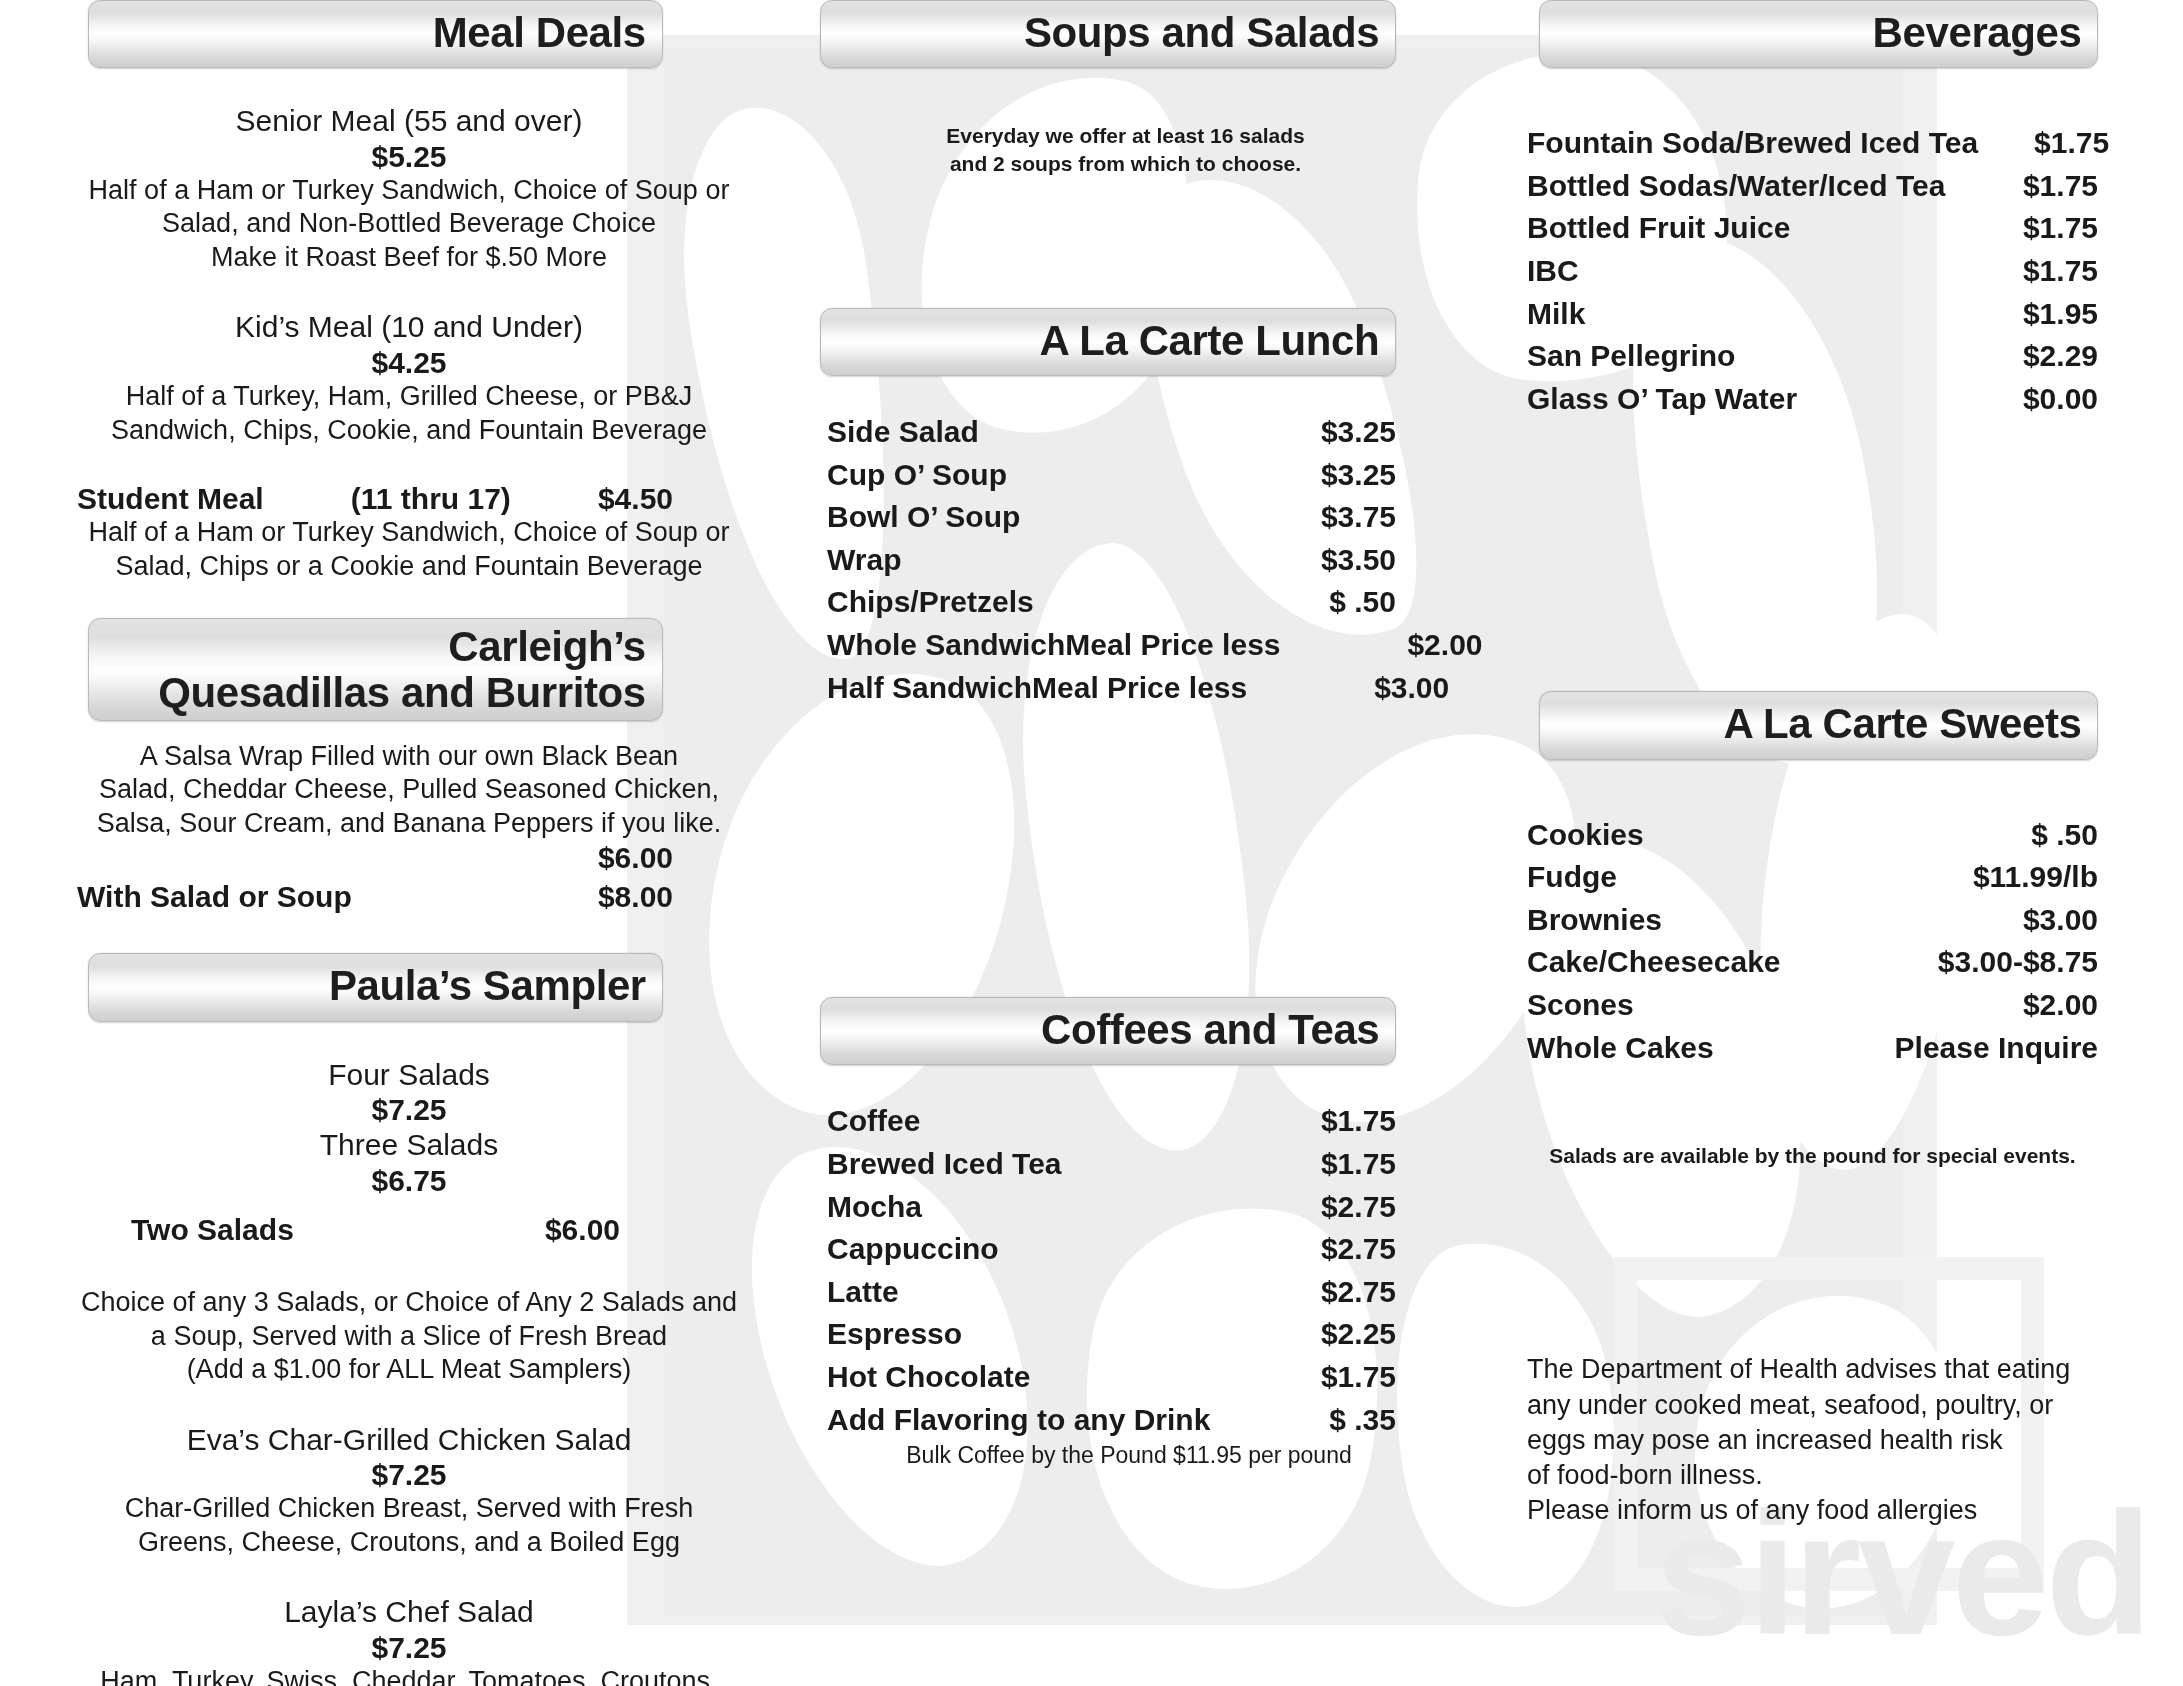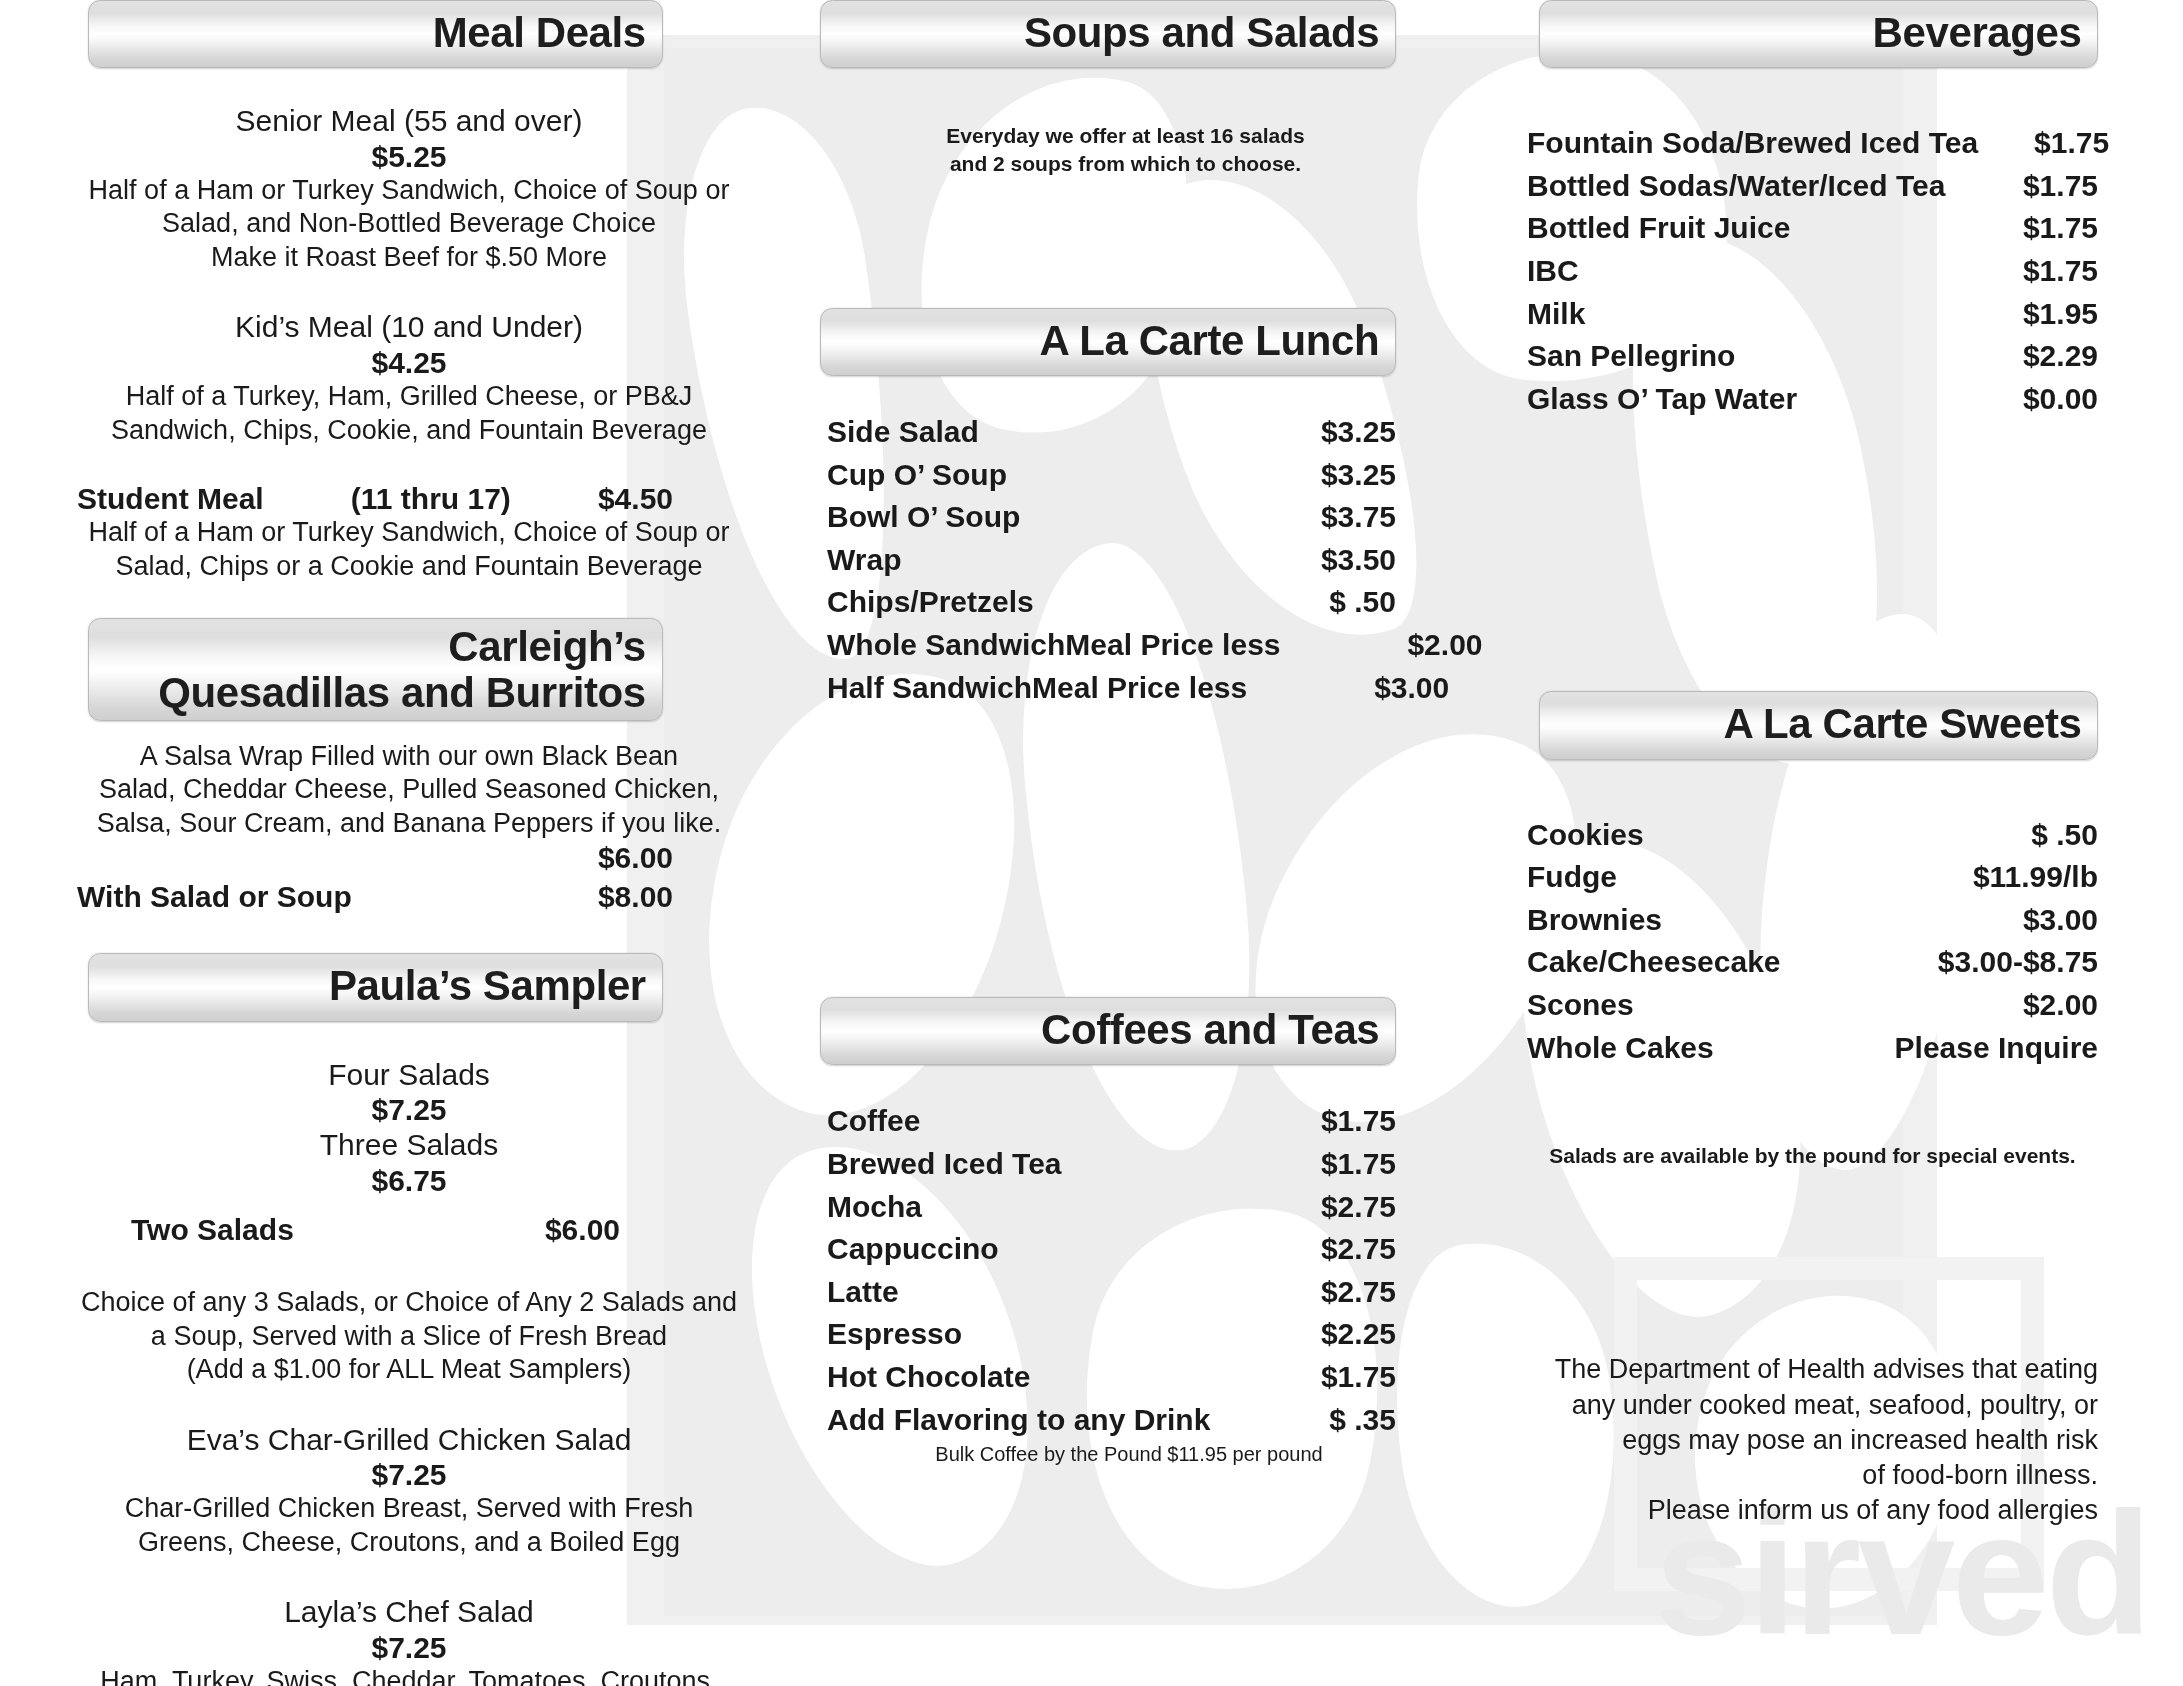--- a/index.html
+++ b/index.html
@@ -136,24 +136,24 @@
   .note-bold {
     font-size: 21px;
     font-weight: bold;
     line-height: 1.3;
     text-align: center;
   }
   .note-regular {
     font-size: 27px;
     font-weight: normal;
     line-height: 1.3;
-    text-align: right;
+    text-align: left;
   }
   .small-note {
-    font-size: 20px;
+    font-size: 23px;
     font-weight: normal;
     line-height: 1.3;
     text-align: center;
   }
 
   
   .price-row {
     display: flex;
     align-items: baseline;
     font-size: 30px;

